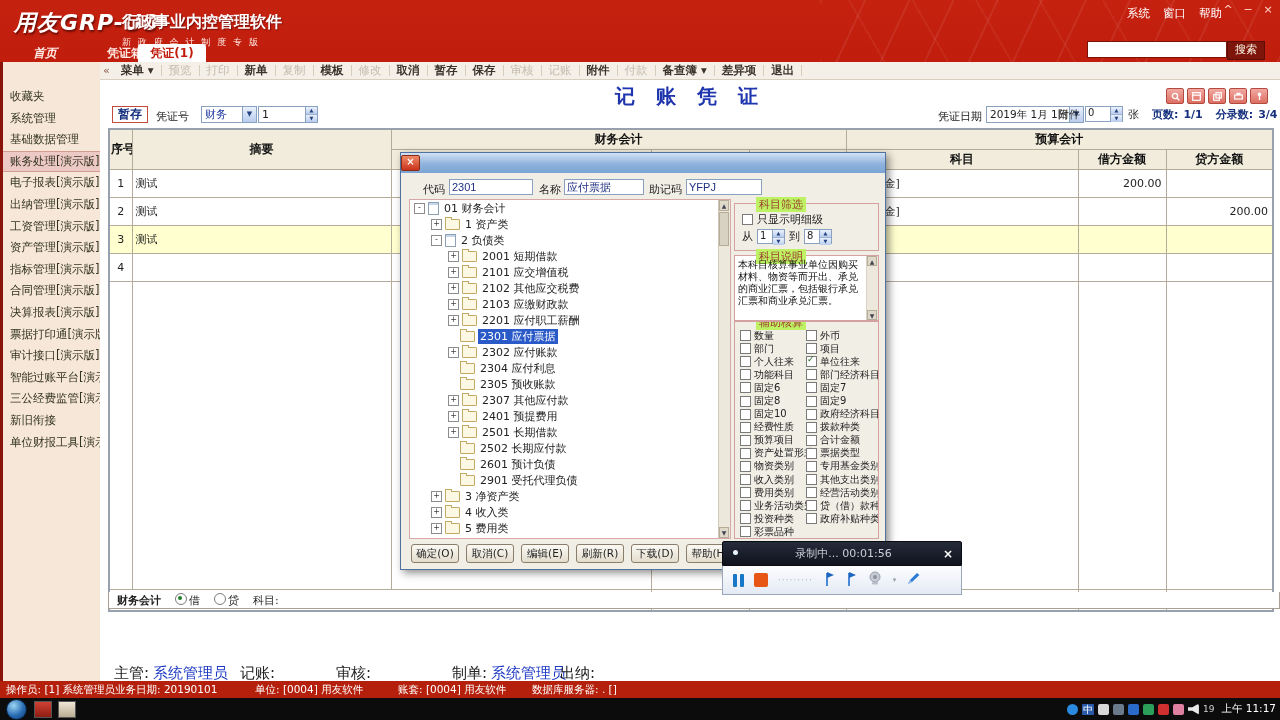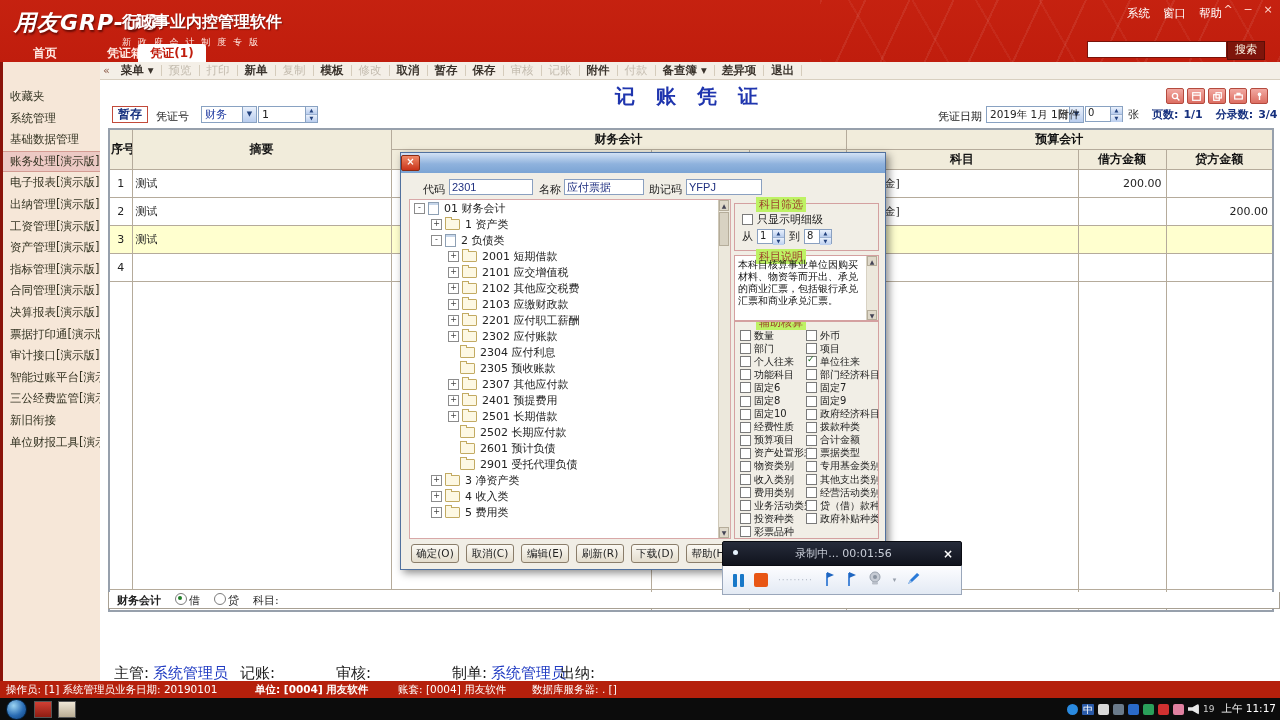--- a/index.html
+++ b/index.html
@@ -19,21 +19,21 @@
   .sysmenus{position:absolute;right:58px;top:6px;display:flex;gap:13px;z-index:3;}
   .sysmenu{color:#fff;font-size:11.5px;cursor:default;}
   .winctrl{position:absolute;right:6px;top:3px;display:flex;gap:8px;z-index:3;}
   .winctrl span{color:#ffd6cd;font-size:11px;width:12px;text-align:center;}
   .search-input{position:absolute;right:53px;top:41px;width:132px;height:15px;border:1px solid #7a1208;
        background:#fff;font-size:11px;padding:0 3px;z-index:3;}
   .search-btn{position:absolute;right:15px;top:41px;width:36px;height:17px;background:#7e150b;color:#ffe;
        border:1px solid #5d0d06;font-size:11px;line-height:15px;text-align:center;z-index:3;}
   #tabs .tab{position:absolute;top:44px;height:18px;line-height:18px;text-align:center;
        font-size:12px;font-weight:bold;color:#ffe9e2;z-index:3;}
-  #tabs .tab:nth-child(1){left:16px;width:58px;}
+  #tabs .tab:nth-child(1){left:16px;width:58px;font-style:italic;}
   #tabs .tab:nth-child(2){left:94px;width:62px;}
   #tabs .tab:nth-child(3){left:138px;width:68px;}
   #tabs .tab.active{background:#fff;color:#c01d0d;border-radius:3px 3px 0 0;}
   
   .leftedge{position:absolute;left:0;top:62px;width:3px;height:636px;background:#8a130a;}
   .sidebar{position:absolute;left:3px;top:62px;width:97px;height:619px;background:#f6e7d8;
        border-right:1px solid #cdb3a3;}
   .side-item{height:21.6px;line-height:21.6px;padding-left:7px;font-size:11.5px;color:#332;white-space:nowrap;overflow:hidden;}
   #sidebar-items{padding-top:24px;}
   .side-item.sel{background:#ecc9c4;border-top:1px solid #d49b92;border-bottom:1px solid #d49b92;height:19.6px;line-height:19.6px;}
@@ -447,21 +447,21 @@
       <span class="signer"><span class="s-label">主管:</span><span class="s-value link">系统管理员</span></span>
       <span class="signer"><span class="s-label">记账:</span></span>
       <span class="signer"><span class="s-label">审核:</span></span>
       <span class="signer"><span class="s-label">制单:</span><span class="s-value link">系统管理员</span></span>
       <span class="signer"><span class="s-label">出纳:</span></span>
     </div>
 
   <div class="statusbar" id="statusbar">
       <span class="status-item" style="left: 6px;">操作员: [1] 系统管理员</span>
       <span class="status-item" style="left: 115px;">业务日期: 20190101</span>
-      <span class="status-item" style="left: 255px; font-weight: bold;">单位: [0004] 用友软件</span>
+      <span class="status-item" style="left: 255px;">单位: [0004] 用友软件</span>
       <span class="status-item" style="left: 398px;">账套: [0004] 用友软件</span>
       <span class="status-item" style="left: 532px;">数据库服务器: . []</span>
     </div>
 
   <div class="taskbar">
     <div class="orb"></div>
     <div class="task-icon a"></div>
     <div class="task-icon b"></div>
     <div class="tray">
       <span class="ticon" style="background:#2a8ae0;border-radius:50%;"></span>
@@ -523,20 +523,25 @@
           </div>
           <div class="trow" style="padding-left: 38px;">
             <span class="t-toggle">+</span>
             <span class="t-icon folder"></span>
             <span class="t-label">2103 应缴财政款</span>
           </div>
           <div class="trow" style="padding-left: 38px;">
             <span class="t-toggle">+</span>
             <span class="t-icon folder"></span>
             <span class="t-label">2201 应付职工薪酬</span>
+          </div>
+          <div class="trow" style="padding-left: 38px;">
+            <span class="t-spacer"></span>
+            <span class="t-icon folder"></span>
+            <span class="t-label sel">2301 应付票据</span>
           </div>
           <div class="trow" style="padding-left: 38px;">
             <span class="t-toggle">+</span>
             <span class="t-icon folder"></span>
             <span class="t-label">2302 应付账款</span>
           </div>
           <div class="trow" style="padding-left: 38px;">
             <span class="t-spacer"></span>
             <span class="t-icon folder"></span>
             <span class="t-label">2304 应付利息</span>

